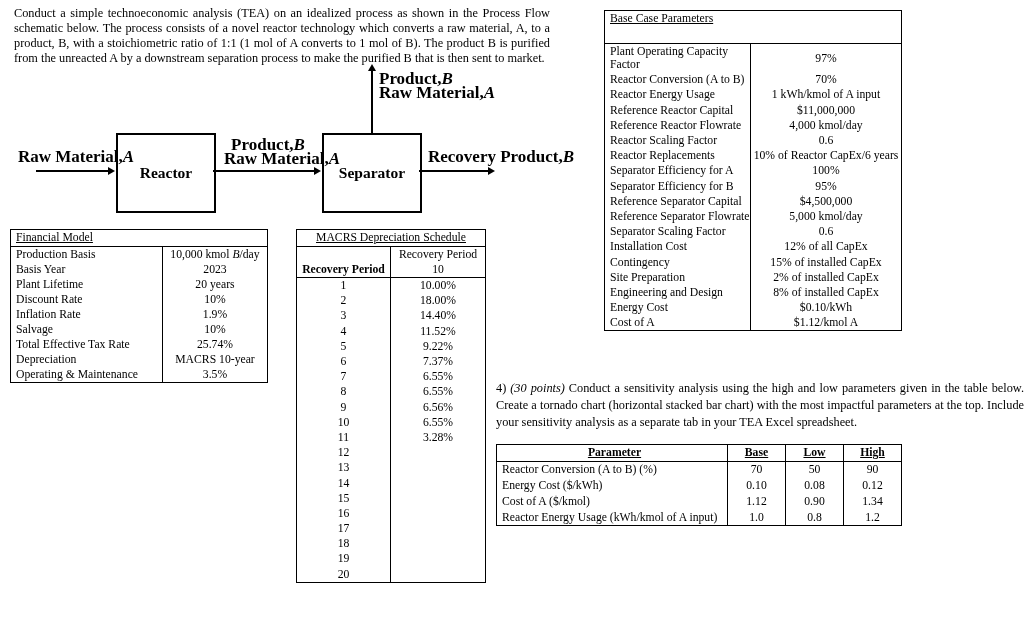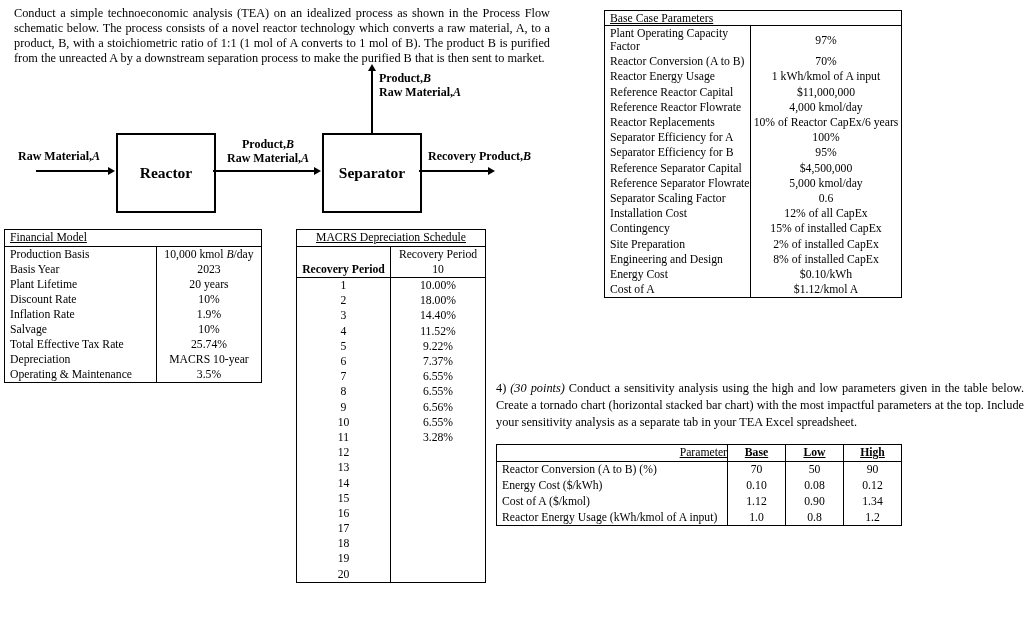--- a/index.html
+++ b/index.html
@@ -63,21 +63,21 @@
     position: absolute;
     width: 0; height: 0;
     border-left: 4px solid transparent;
     border-right: 4px solid transparent;
     border-bottom: 7px solid #000;
   }
 
   .pfd-label {
     position: absolute;
     font-weight: bold;
-    font-size: 12px;
+    font-size: 17px;
     line-height: 13.6px;
     white-space: nowrap;
   }
   .pfd-label i { font-style: italic; }
 
   
   table.doc-table {
     border-collapse: collapse;
     background: #fff;
     font-size: 11.7px;
@@ -91,21 +91,21 @@
   .tbl-title {
     font-weight: bold;
     text-decoration: underline;
     text-align: left;
   }
   .cell-label { text-align: left; }
   .cell-value { text-align: center; }
 
   
   #financial-model-table {
-    left: 4px;
+    left: 10px;
     top: 229px;
     width: 256px;
     border: 1.6px solid #000;
   }
   #financial-model-table table { width: 100%; }
   #financial-model-table .tbl-title { padding: 1px 0 2px 5px; border-bottom: 1.5px solid #000; }
   #financial-model-table .cell-label { padding: 1px 0 1px 5px; width: 146px; border-right: 1.5px solid #000; }
   #financial-model-table .cell-value { padding: 1px 0; }
 
   
@@ -134,21 +134,21 @@
   #macrs-table .pct { text-align: center; padding: 1.1px 0; }
 
   
   #base-case-table {
     left: 604px;
     top: 10px;
     width: 296px;
     border: 1.6px solid #000;
   }
   #base-case-table table { width: 100%; }
-  #base-case-table .tbl-title { padding: 1px 0 0 5px; border-bottom: 1.5px solid #000; }
+  #base-case-table .tbl-title { padding: 1px 0 18px 5px; border-bottom: 1.5px solid #000; }
   #base-case-table .cell-label { padding: 1.1px 0 1.1px 5px; width: 140px; border-right: 1.5px solid #000; }
   #base-case-table .cell-value { padding: 1.1px 2px; }
 
   
   #question4-paragraph {
     left: 496px;
     top: 380px;
     width: 528px;
     font-size: 12.3px;
     line-height: 17px;
@@ -159,21 +159,21 @@
   
   #sensitivity-table {
     left: 496px;
     top: 444px;
     width: 404px;
     border: 1.6px solid #000;
   }
   #sensitivity-table table { width: 100%; }
   #sensitivity-table th, #sensitivity-table td { padding: 1.4px 0; }
   #sensitivity-table .s-hdr-param {
-    text-align: right; padding-left: 5px; font-weight: normal;
+    text-align: center; padding-left: 5px; font-weight: bold;
     text-decoration: underline; border-right: 1.5px solid #000;
     border-bottom: 1.5px solid #000;
   }
   #sensitivity-table .s-hdr-num {
     text-align: center; font-weight: bold; text-decoration: underline;
     border-right: 1.5px solid #000; border-bottom: 1.5px solid #000;
     width: 57px;
   }
   #sensitivity-table .s-hdr-num.last { border-right: none; }
   #sensitivity-table .s-param { text-align: left; padding-left: 5px; border-right: 1.5px solid #000; }
@@ -386,20 +386,24 @@
         </tr>
         <tr>
           <td class="cell-label">Reference Reactor Capital</td>
           <td class="cell-value">$11,000,000</td>
         </tr>
         <tr>
           <td class="cell-label">Reference Reactor Flowrate</td>
           <td class="cell-value">4,000 kmol/day</td>
         </tr>
         <tr>
+          <td class="cell-label">Reactor Scaling Factor</td>
+          <td class="cell-value">0.6</td>
+        </tr>
+        <tr>
           <td class="cell-label">Reactor Replacements</td>
           <td class="cell-value">10% of Reactor CapEx/6 years</td>
         </tr>
         <tr>
           <td class="cell-label">Separator Efficiency for A</td>
           <td class="cell-value">100%</td>
         </tr>
         <tr>
           <td class="cell-label">Separator Efficiency for B</td>
           <td class="cell-value">95%</td>

